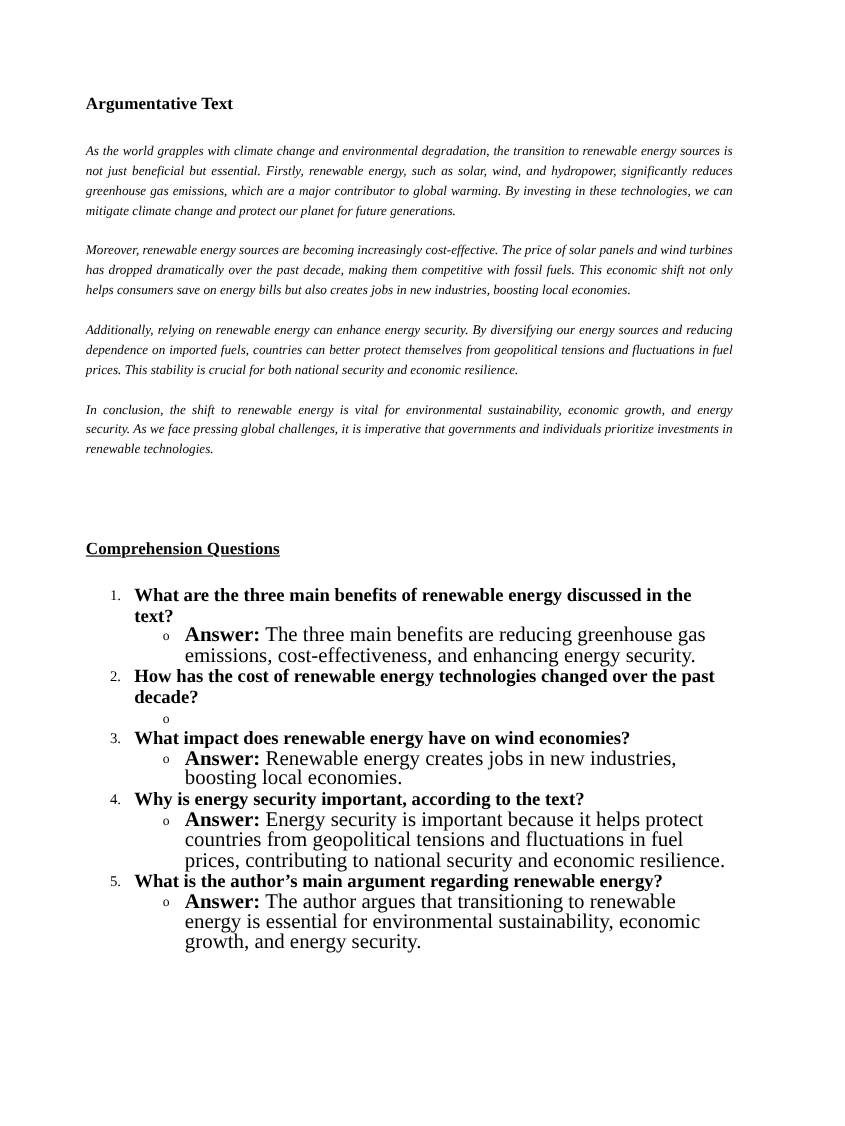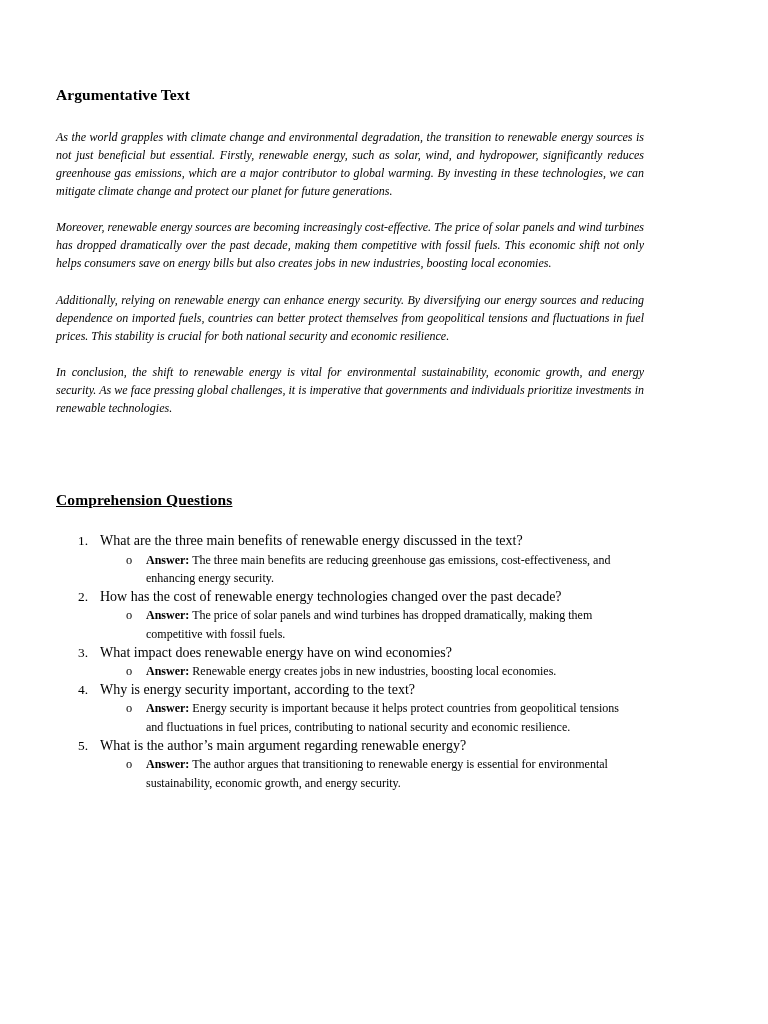--- a/index.html
+++ b/index.html
@@ -14,21 +14,21 @@
     color: #000000;
     -webkit-font-smoothing: antialiased;
   }
 
   .page {
     position: relative;
     width: 712px;
     height: 1024px;
     background: #ffffff;
     box-sizing: border-box;
-    padding: 86px 90px 0 56px;
+    padding: 86px 90px 0 78px;
   }
 
   .content {
     width: 588px;
   }
 
   
   .doc-heading {
     font-size: 15.5px;
     font-weight: bold;
@@ -90,23 +90,23 @@
     flex: 0 0 22px;
     margin-left: 22px;
     font-size: 13.4px;
     line-height: 18.6px;
     font-weight: normal;
     text-align: left;
   }
 
   .q-text {
     flex: 1 1 auto;
-    font-size: 14px;
-    line-height: 18.6px;
-    font-weight: normal;
+    font-size: 17px;
+    line-height: 18.6px;
+    font-weight: bold;
   }
 
   
   .a-list {
     list-style: none;
     margin: 0;
     padding: 0;
   }
 
   .a-row {
@@ -118,21 +118,21 @@
     width: 20px;
     flex: 0 0 20px;
     margin-left: 70px;
     font-size: 12.4px;
     line-height: 18.6px;
     text-align: left;
   }
 
   .a-text {
     flex: 1 1 auto;
-    font-size: 12px;
+    font-size: 19px;
     line-height: 18.6px;
     text-align: left;
     padding-right: 6px;
   }
 
   .a-label {
     font-weight: bold;
   }
 </style>
 </head>
@@ -169,21 +169,20 @@
       </li>
 
       <li class="q-item">
         <div class="q-row">
           <span class="q-number">2.</span>
           <span class="q-text">How has the cost of renewable energy technologies changed over the past decade?</span>
         </div>
         <ul class="a-list">
           <li class="a-row">
             <span class="a-bullet">o</span>
-            <span class="a-text"><span class="a-label">Answer:</span> <span>The price of solar panels and wind turbines has dropped dramatically, making them competitive with fossil fuels.</span></span>
           </li>
         </ul>
       </li>
 
       <li class="q-item">
         <div class="q-row">
           <span class="q-number">3.</span>
           <span class="q-text">What impact does renewable energy have on wind economies?</span>
         </div>
         <ul class="a-list">

